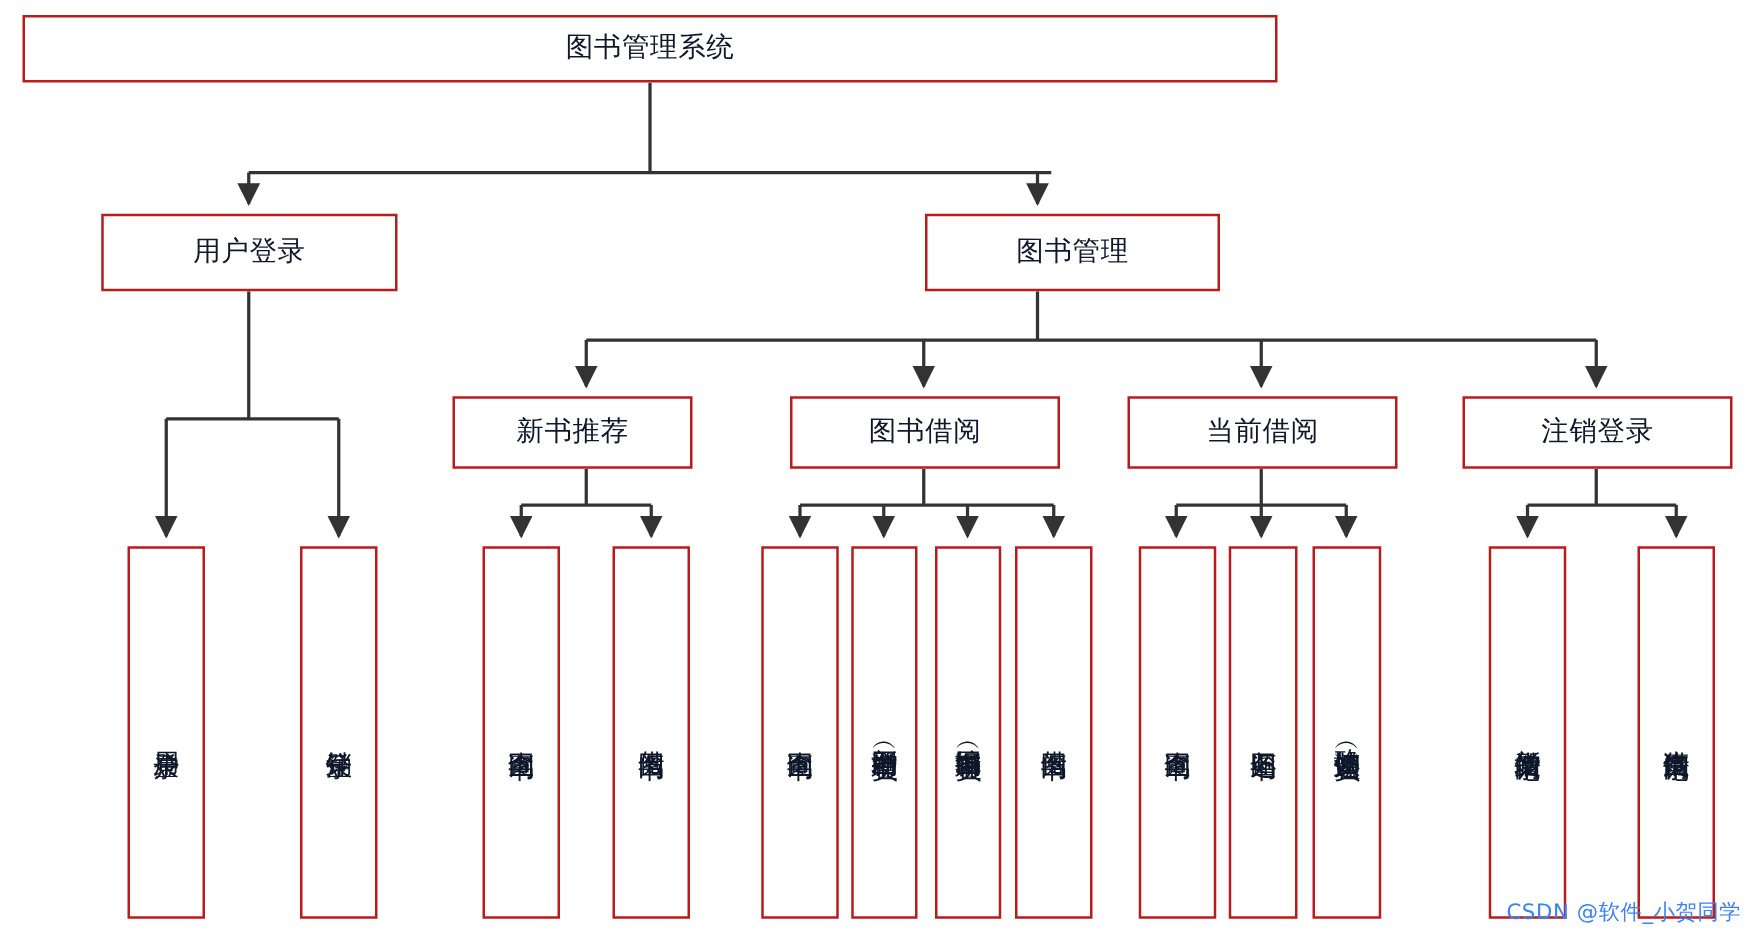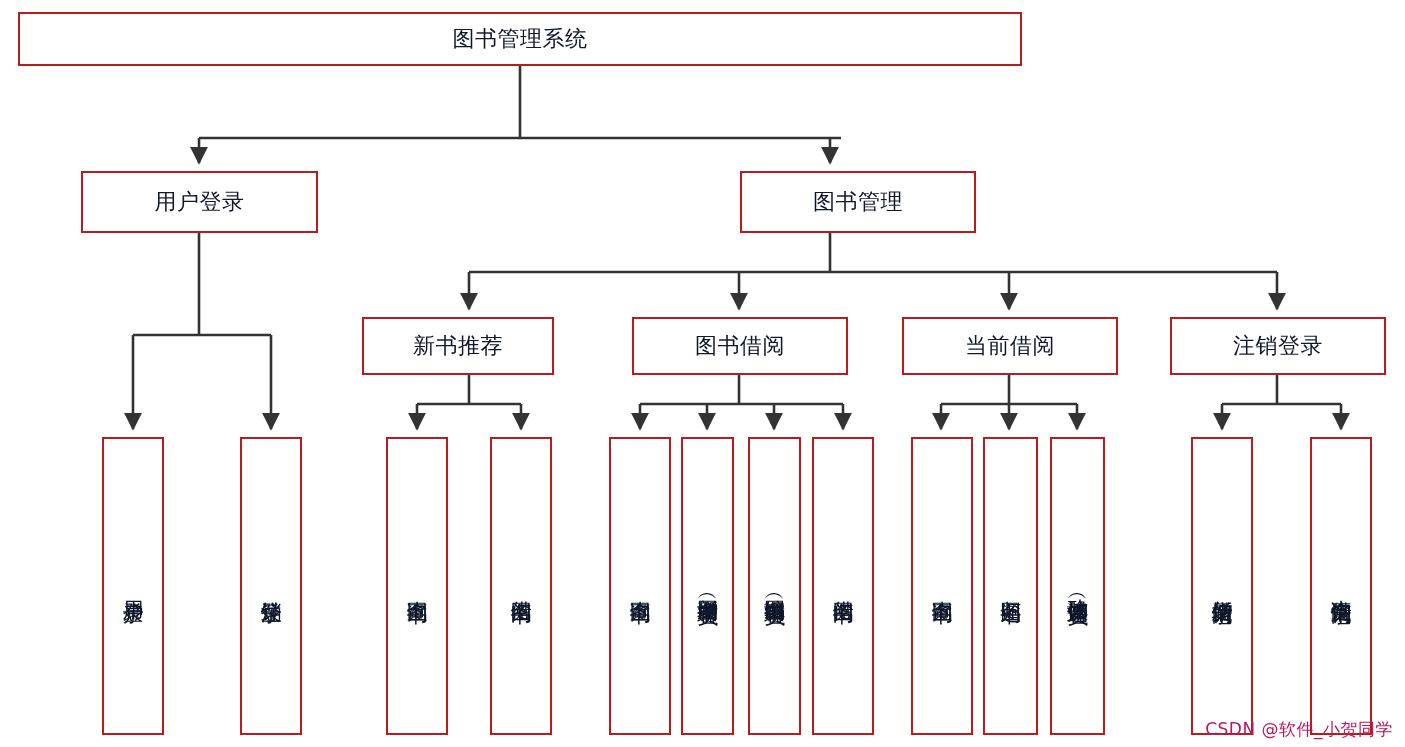--- a/index.html
+++ b/index.html
@@ -56,21 +56,21 @@
     max-height: 100%;
   }
   .root {
     font-size: 23px;
   }
   #watermark {
     position: absolute;
     right: 12px;
     bottom: 6px;
     font-size: 17px;
-    color: #be185d;
+    color: #3b82f6;
     letter-spacing: 0.5px;
     white-space: nowrap;
     pointer-events: none;
   }
 </style>
 </head>
 <body>
 
 <div id="canvas">
 

